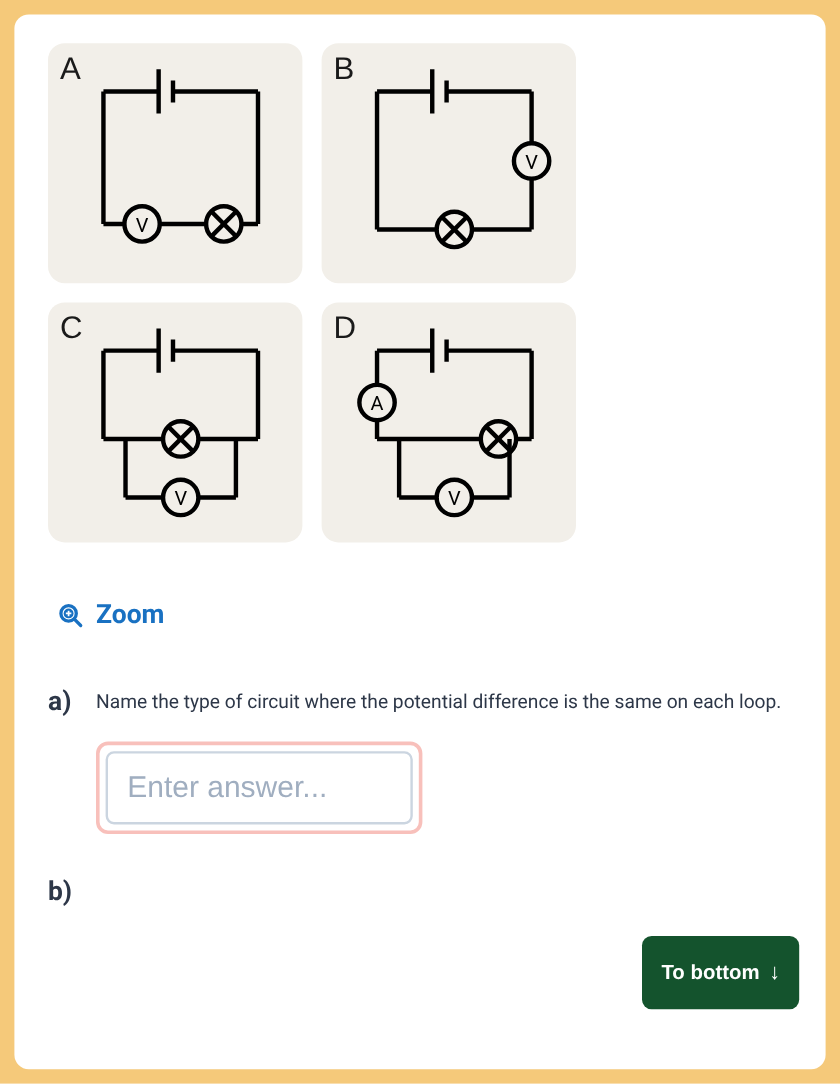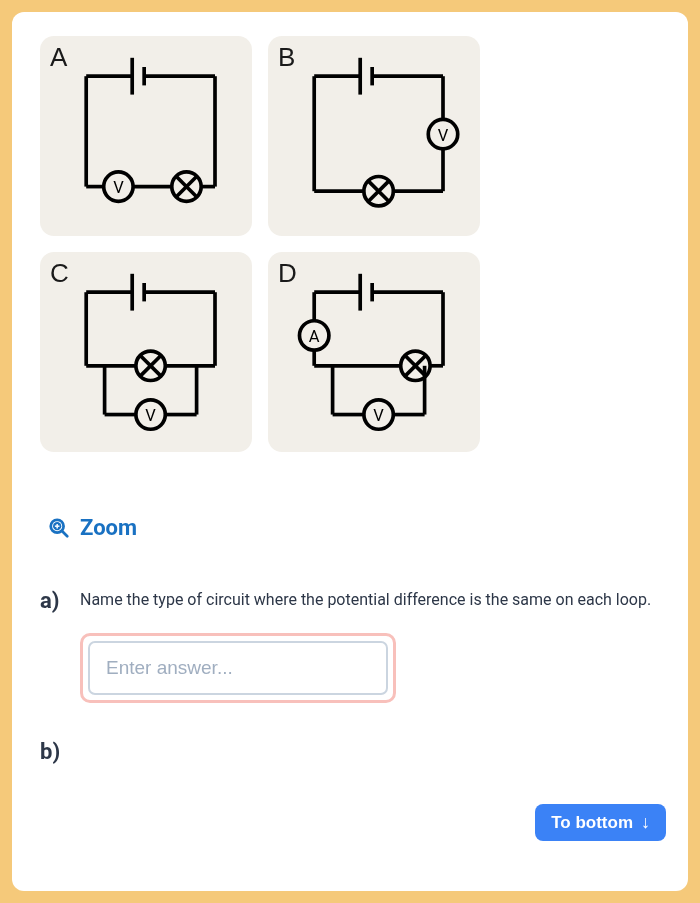--- a/index.html
+++ b/index.html
@@ -53,21 +53,20 @@
     .zoom-link {
       display: inline-flex;
       align-items: center;
       gap: 10px;
       color: #1971c2;
       font-weight: 700;
       font-size: 22px;
       cursor: pointer;
       margin-bottom: 48px;
       margin-left: 8px;
-      margin-top: 15px;
     }
     .zoom-icon {
       width: 22px;
       height: 22px;
     }
     .question {
       margin-bottom: 24px;
     }
     .question-row {
       display: flex;
@@ -90,40 +89,40 @@
       margin-left: 40px;
       padding: 5px;
       border: 3px solid #f8c0bb;
       border-radius: 10px;
       display: inline-block;
     }
     .answer-input {
       border: 2px solid #cbd5e0;
       border-radius: 7px;
       padding: 14px 16px;
-      font-size: 19px;
-      width: 300px;
+      font-size: 25px;
+      width: 256px;
       outline: none;
       color: #2d3748;
     }
     .answer-input::placeholder {
       color: #a0aec0;
     }
     .question-b {
       margin-top: 36px;
     }
     .to-bottom {
       position: absolute;
       right: 22px;
       bottom: 50px;
-      background: #3b82f6;
+      background: #14532d;
       color: #fff;
       border: none;
       border-radius: 8px;
-      padding: 8px 16px;
+      padding: 20px 16px;
       font-size: 17px;
       font-weight: 600;
       display: inline-flex;
       align-items: center;
       gap: 8px;
       cursor: pointer;
     }
     .arrow-down {
       font-size: 18px;
     }

